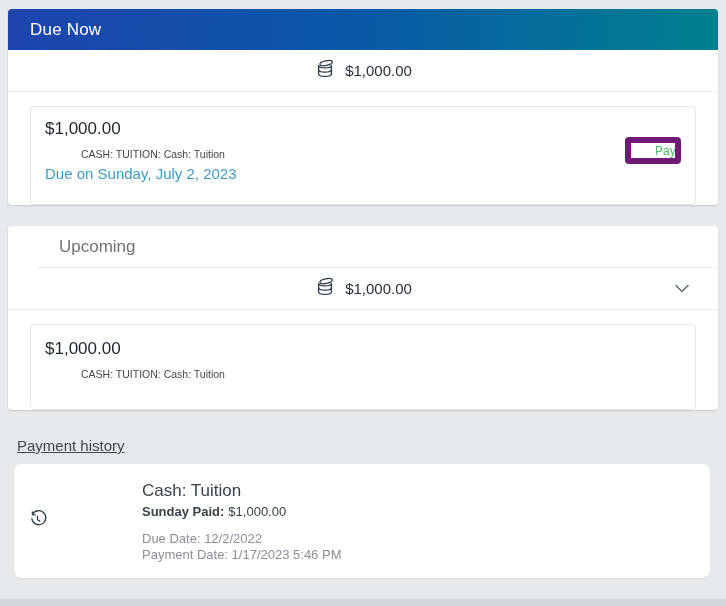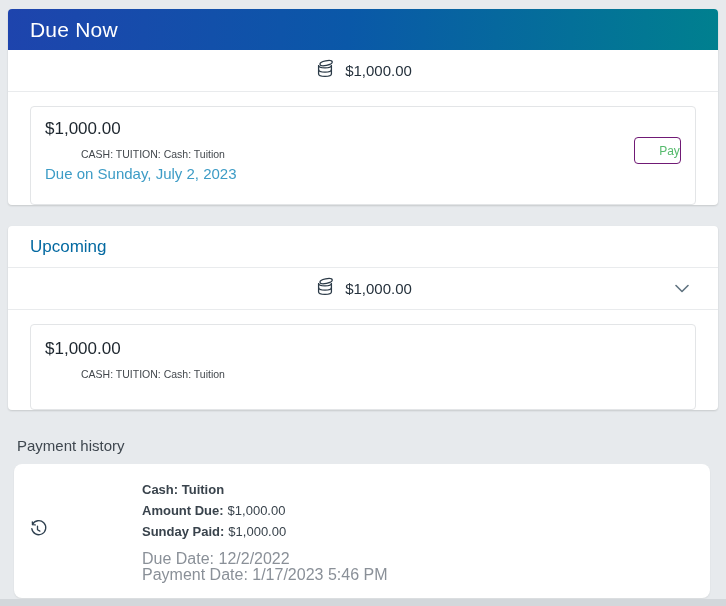--- a/index.html
+++ b/index.html
@@ -19,30 +19,31 @@
   .panel-1 { margin-top: 9px; }
   .panel-2 { margin-top: 21px; }
 
   .hdr-gradient {
     height: 41px;
     border-radius: 4px 4px 0 0;
     background: linear-gradient(93deg, #1e44ad 0%, #0a58a8 48%, #00808f 100%);
     display: flex; align-items: center;
     padding: 0 22px;
     color: #ffffff;
-    font-size: 21px;
+    font-size: 17px;
     letter-spacing: 0.2px;
   }
   .hdr-plain {
     height: 42px;
     display: flex; align-items: center;
     padding: 0 22px;
-    color: #0369a1;
+    color: #737373;
     font-size: 17px;
     border-bottom: 1px solid #e9ebed;
+    margin-left: 29px;
   }
   .total-row {
     height: 42px;
     display: flex; align-items: center; justify-content: center;
     gap: 9px;
     border-bottom: 1px solid #e9ebed;
     position: relative;
   }
   .total-amount {
     font-size: 15px;
@@ -66,60 +67,61 @@
     display: flex;
     justify-content: space-between;
     align-items: center;
     min-height: 86px;
   }
   .inner-card .text-stack { flex: 1; }
   .item-amount { font-size: 17px; color: #1d262e; margin-bottom: 9px; }
   .item-category { font-size: 10.5px; font-weight: normal; color: #43484d; margin-bottom: 5px; margin-left: 36px; }
   .item-due { font-size: 15px; color: #3d9cc6; }
   .pay-btn {
-    width: 47px; height: 27px;
+    width: 56px; height: 27px;
     background: #ffffff;
-    border: 1px solid #701a75;
+    border: 6px solid #701a75;
     border-radius: 4px;
     color: #56ba6d;
     font-size: 12px;
     font-weight: 500;
     font-family: "Liberation Sans", sans-serif;
     cursor: pointer;
     flex-shrink: 0;
     padding-left: 24px;
   }
   .panel-2 .inner-card { margin-bottom: 14px; }
 
   .history-title {
     margin: 27px 16px 10px 17px;
     font-size: 15px;
     color: #3f474f;
+    text-decoration: underline;
   }
   .history-card {
     margin: 0 16px 0 14px;
     background: #ffffff;
     border-radius: 8px;
     box-shadow: 0 1px 2px rgba(0,0,0,0.07);
     min-height: 114px;
     display: flex;
     align-items: center;
   }
   .hist-icon-col {
     width: 128px;
     padding-left: 13px;
     display: flex;
     align-items: center;
     flex-shrink: 0;
   }
   .hist-text-col { flex: 1; padding: 15px 10px 15px 0; }
-  .h-name { font-size: 13px; font-weight: bold; color: #39434c; line-height: 21px; }
+  .h-name { font-size: 17px; font-weight: normal; color: #39434c; line-height: 21px; }
   .h-row { font-size: 13px; color: #39434c; line-height: 21px; }
   .h-row .lbl { font-weight: bold; margin-right: 4px; }
-  .h-gray { font-size: 16px; color: #8a9098; line-height: 16px; }
+  .h-gray { font-size: 13px; color: #8a9098; line-height: 16px; }
   .h-gray.first { margin-top: 9px; }
 
   .footer-strip {
     position: absolute;
     left: 0; bottom: 0;
     width: 100%; height: 7px;
     background: #d3d7db;
   }
   .icon-svg { display: block; }
 </style>
@@ -191,23 +193,20 @@
       <svg width="21" height="21" viewBox="0 0 24 24" fill="none" stroke="#2f4050" stroke-width="1.5" stroke-linecap="round" stroke-linejoin="round">
         <path d="M6.3 6.3 A8 8 0 1 1 5.5 11"></path>
         <polyline points="6.1,3.3 6.3,6.5 9.5,6.7"></polyline>
         <path d="M12 8.3 V12.3 L14.7 13.9"></path>
       </svg>
     </span>
   </div>
   <div class="hist-text-col">
     <div class="h-name">Cash: Tuition</div>
     <div class="h-row">
-      <span class="lbl">Amount Due:</span><span>$1,000.00</span>
-    </div>
-    <div class="h-row">
       <span class="lbl">Sunday Paid:</span><span>$1,000.00</span>
     </div>
     <div class="h-gray first">Due Date: 12/2/2022</div>
     <div class="h-gray">Payment Date: 1/17/2023 5:46 PM</div>
   </div>
 </div>
 
 <div class="footer-strip"></div>
 
 </body></html>

